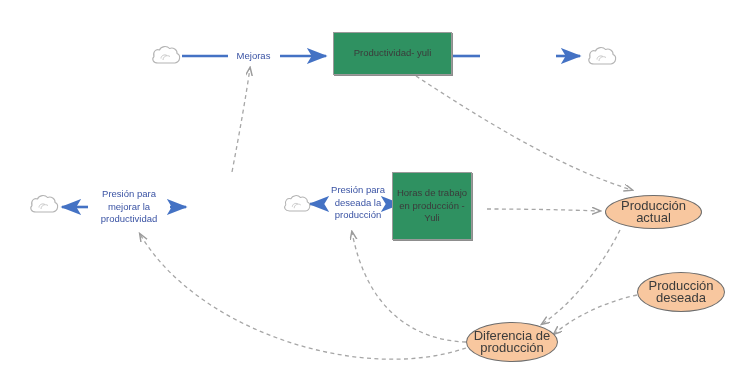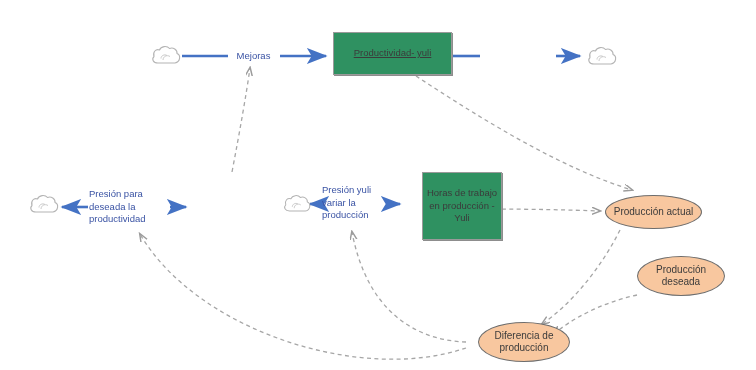--- a/index.html
+++ b/index.html
@@ -39,30 +39,30 @@
     color: #3b3b3b;
     font-size: 9.5px;
     line-height: 12.5px;
     padding: 2px;
   }
   .aux-ellipse {
     background: #f8c79f;
     border: 1px solid #6d6d6d;
     border-radius: 50%;
     color: #3b3b3b;
-    font-size: 10px;
+    font-size: 13px;
     line-height: 12px;
     padding: 2px 4px;
   }
   .flow-label {
     position: absolute;
     color: #3a53a4;
     font-size: 9.5px;
     line-height: 12.5px;
-    text-align: left;
+    text-align: center;
     box-sizing: border-box;
     display: flex;
     align-items: center;
     justify-content: center;
   }
   .cloud {
     position: absolute;
   }
   .cloud svg { display: block; }
 </style>
@@ -141,31 +141,31 @@
   </div>
 
   <div class="cloud" style="left:282px; top:192px; width:30px; height:23px;">
     <svg viewBox="0 0 32 24" width="30" height="23" xmlns="http://www.w3.org/2000/svg">
       <path d="M8,20 C3,20 1.5,16 4,13.5 C2.5,9 6,5.5 9.5,7 C11,3 17,2.5 19.5,5.5
                C23,4 27.5,6.5 27,10.5 C31,12 30.5,19 25,20 Z" fill="#ffffff" stroke="#b4b4b4" stroke-width="1.1" stroke-linejoin="round"></path>
       <path d="M11,15.5 C11,12.5 14.5,11 17,12.5 M13,17 C13,13.5 17,11.5 20,13.5" fill="none" stroke="#c4c4c4" stroke-width="0.9"></path>
     </svg>
   </div>
 
-  <div class="node stock" style="left:333px; top:32px; width:119px; height:43px;text-decoration:underline;">Productividad- yuli</div>
+  <div class="node stock" style="left:333px; top:32px; width:119px; height:43px;">Productividad- yuli</div>
 
 
-  <div class="node stock" style="left:422px; top:172px; width:80px; height:68px;">Horas de trabajo en producción - Yuli</div>
+  <div class="node stock" style="left:392px; top:172px; width:80px; height:68px;">Horas de trabajo en producción - Yuli</div>
 
   <div class="node aux-ellipse" style="left:605px; top:195px; width:97px; height:34px;">Producción actual</div>
 
-  <div class="node aux-ellipse" style="left:637px; top:256px; width:88px; height:40px;">Producción deseada</div>
+  <div class="node aux-ellipse" style="left:637px; top:272px; width:88px; height:40px;">Producción deseada</div>
 
-  <div class="node aux-ellipse" style="left:478px; top:322px; width:92px; height:40px;">Diferencia de producción</div>
+  <div class="node aux-ellipse" style="left:466px; top:322px; width:92px; height:40px;">Diferencia de producción</div>
 
   <div class="flow-label" style="left:227px; top:49px; width:53px; height:15px;">Mejoras</div>
 
 
-  <div class="flow-label" style="left:89px; top:186px; width:80px; height:42px;">Presión para deseada la productividad</div>
+  <div class="flow-label" style="left:89px; top:186px; width:80px; height:42px;">Presión para mejorar la productividad</div>
 
-  <div class="flow-label" style="left:322px; top:182px; width:72px; height:42px;">Presión yuli variar la producción</div>
+  <div class="flow-label" style="left:322px; top:182px; width:72px; height:42px;">Presión para deseada la producción</div>
 
 </div>
 
 </body></html>

